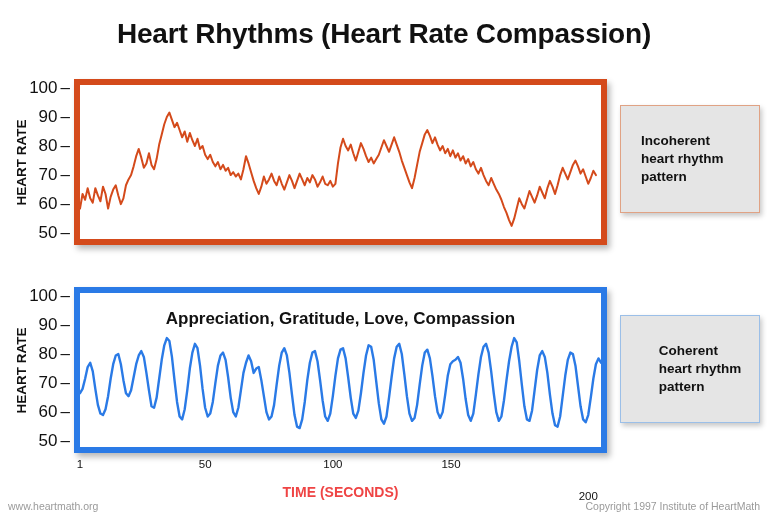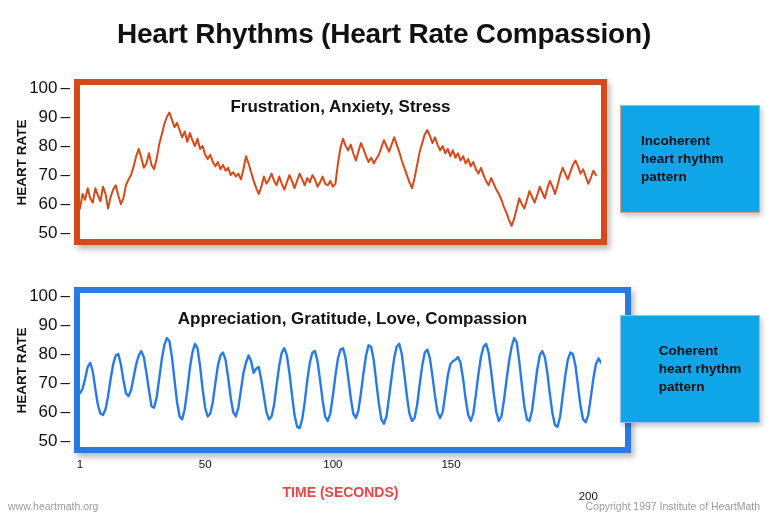--- a/index.html
+++ b/index.html
@@ -19,21 +19,21 @@
   }
   .panel{position:absolute;}
   .panel-frame{
     position:absolute;left:0;top:0;width:100%;height:100%;
     background:#fff;
     box-sizing:border-box;
     box-shadow:3px 4px 6px rgba(0,0,0,0.28);
   }
   #panel-incoherent{left:74px;top:79px;width:533px;height:166px;}
   #panel-incoherent .panel-frame{border:6px solid #d44a1b;}
-  #panel-coherent{left:74px;top:287px;width:533px;height:166px;padding-left:24px;}
+  #panel-coherent{left:74px;top:287px;width:533px;height:166px;}
   #panel-coherent .panel-frame{border:6px solid #2a7ae6;}
   .plot-svg{position:absolute;left:6px;top:6px;}
   .panel-caption{
     position:absolute;left:0;width:100%;
     text-align:center;
     font-size:17px;font-weight:bold;color:#111;
   }
   #caption-incoherent{top:18px;}
   #caption-coherent{top:22px;}
 
@@ -64,21 +64,21 @@
     transform:translateX(-50%);
     white-space:nowrap;
   }
   #xlabel{
     position:absolute;left:74px;top:484px;width:533px;
     text-align:center;font-size:14px;font-weight:bold;color:#ef4444;
   }
 
   .note-box{
     position:absolute;width:140px;height:108px;
-    background:#0ea5e9;box-sizing:border-box;
+    background:#e5e5e5;box-sizing:border-box;
     box-shadow:2px 3px 5px rgba(0,0,0,0.22);
     display:flex;align-items:center;
   }
   #note-incoherent{left:620px;top:105px;border:1px solid #e0a284;}
   #note-coherent{left:620px;top:315px;border:1px solid #9bbfe8;justify-content:center;}
   .note-text{
     font-size:13.5px;line-height:1.35;font-weight:bold;color:#111;
     padding-left:20px;white-space:pre-line;
   }
 
@@ -104,21 +104,20 @@
     <div class="ytick" style="top: 125.132px;"><span>60</span><span class="dash">–</span></div>
     <div class="ytick" style="top: 154.189px;"><span>50</span><span class="dash">–</span></div>
   </div>
 <div class="axis-title" id="ylabel-top">HEART RATE</div>
 
 <div class="panel" id="panel-incoherent">
   <div class="panel-frame" style="border-color: rgb(212, 74, 27);"></div>
   <svg class="plot-svg" id="plot-incoherent" width="521" height="154" viewBox="0 0 521 154">
       <path d="M0.00,123.49 L2.55,108.96 L5.11,114.77 L7.66,103.15 L10.22,113.32 L12.77,117.68 L15.32,103.15 L17.88,110.42 L20.43,116.23 L22.99,101.70 L25.54,108.96 L28.09,123.49 L30.65,111.87 L33.20,104.60 L35.75,100.25 L38.31,110.42 L40.86,119.13 L43.42,113.32 L45.97,100.25 L48.52,94.43 L51.08,90.08 L53.63,81.36 L56.19,71.19 L58.74,63.92 L61.29,72.64 L63.85,82.81 L66.40,78.45 L68.96,68.28 L71.51,79.91 L74.06,84.26 L76.62,74.09 L79.17,59.57 L81.73,49.40 L84.28,39.23 L86.83,31.96 L89.39,27.60 L91.94,34.87 L94.50,42.13 L97.05,37.77 L99.60,45.04 L102.16,52.30 L104.71,46.49 L107.26,56.66 L109.82,47.94 L112.37,55.21 L114.93,61.02 L117.48,53.75 L120.03,63.92 L122.59,61.02 L125.14,69.74 L127.70,74.09 L130.25,69.74 L132.80,77.00 L135.36,81.36 L137.91,77.00 L140.47,84.26 L143.02,79.91 L145.57,85.72 L148.13,82.81 L150.68,90.08 L153.24,87.17 L155.79,91.53 L158.34,88.62 L160.90,94.43 L163.45,84.26 L166.00,71.19 L168.56,78.45 L171.11,87.17 L173.67,95.89 L176.22,103.15 L178.77,108.96 L181.33,101.70 L183.88,91.53 L186.44,98.79 L188.99,94.43 L191.54,88.62 L194.10,95.89 L196.65,100.25 L199.21,91.53 L201.76,98.79 L204.31,104.60 L206.87,97.34 L209.42,90.08 L211.98,95.89 L214.53,103.15 L217.08,95.89 L219.64,88.62 L222.19,94.43 L224.75,100.25 L227.30,92.98 L229.85,97.34 L232.41,90.08 L234.96,94.43 L237.51,101.70 L240.07,97.34 L242.62,91.53 L245.18,98.79 L247.73,100.25 L250.28,95.89 L252.84,101.70 L255.39,98.79 L257.95,78.45 L260.50,62.47 L263.05,53.75 L265.61,61.02 L268.16,65.38 L270.72,59.57 L273.27,68.28 L275.82,75.55 L278.38,66.83 L280.93,58.11 L283.49,63.92 L286.04,71.19 L288.59,77.00 L291.15,72.64 L293.70,78.45 L296.25,74.09 L298.81,69.74 L301.36,62.47 L303.92,55.21 L306.47,61.02 L309.02,66.83 L311.58,59.57 L314.13,52.30 L316.69,59.57 L319.24,66.83 L321.79,75.55 L324.35,82.81 L326.90,90.08 L329.46,97.34 L332.01,103.15 L334.56,92.98 L337.12,79.91 L339.67,66.83 L342.23,58.11 L344.78,49.40 L347.33,45.04 L349.89,50.85 L352.44,58.11 L355.00,52.30 L357.55,59.57 L360.10,65.38 L362.66,61.02 L365.21,68.28 L367.76,63.92 L370.32,71.19 L372.87,65.38 L375.43,72.64 L377.98,68.28 L380.53,75.55 L383.09,71.19 L385.64,78.45 L388.20,74.09 L390.75,81.36 L393.30,77.00 L395.86,84.26 L398.41,88.62 L400.97,82.81 L403.52,90.08 L406.07,95.89 L408.63,100.25 L411.18,92.98 L413.74,98.79 L416.29,104.60 L418.84,108.96 L421.40,114.77 L423.95,122.04 L426.50,127.85 L429.06,135.11 L431.61,140.92 L434.17,133.66 L436.72,123.49 L439.27,113.32 L441.83,119.13 L444.38,123.49 L446.94,114.77 L449.49,106.06 L452.04,111.87 L454.60,117.68 L457.15,110.42 L459.71,101.70 L462.26,107.51 L464.81,113.32 L467.37,103.15 L469.92,95.89 L472.48,101.70 L475.03,108.96 L477.58,100.25 L480.14,90.08 L482.69,82.81 L485.25,88.62 L487.80,94.43 L490.35,87.17 L492.91,79.91 L495.46,75.55 L498.01,81.36 L500.57,88.62 L503.12,84.26 L505.68,91.53 L508.23,98.79 L510.78,92.98 L513.34,85.72 L515.89,90.08 L518.45,NaN L521.00,NaN" fill="none" stroke="#d44a1b" stroke-width="2" stroke-linejoin="round" stroke-linecap="round"></path>
     </svg>
-  <div class="panel-caption" id="caption-incoherent">Frustration, Anxiety, Stress</div>
 </div>
 
 <div class="note-box" id="note-incoherent" style="border-color: rgb(224, 162, 132);">
   <div class="note-text">Incoherent
 heart rhythm
 pattern</div>
 </div>
 
 <div class="yaxis" id="yaxis-bottom">
     <div class="ytick" style="top: 8.90566px;"><span>100</span><span class="dash">–</span></div>

